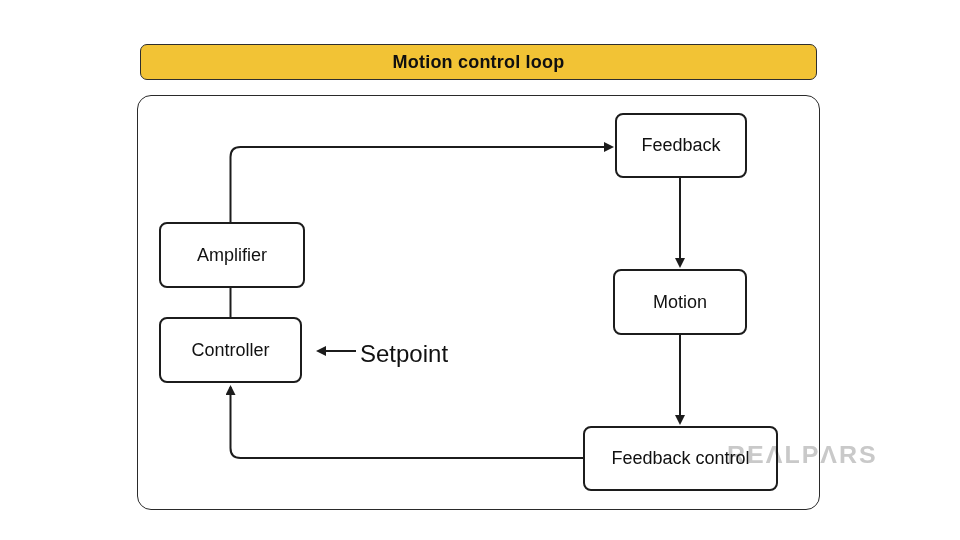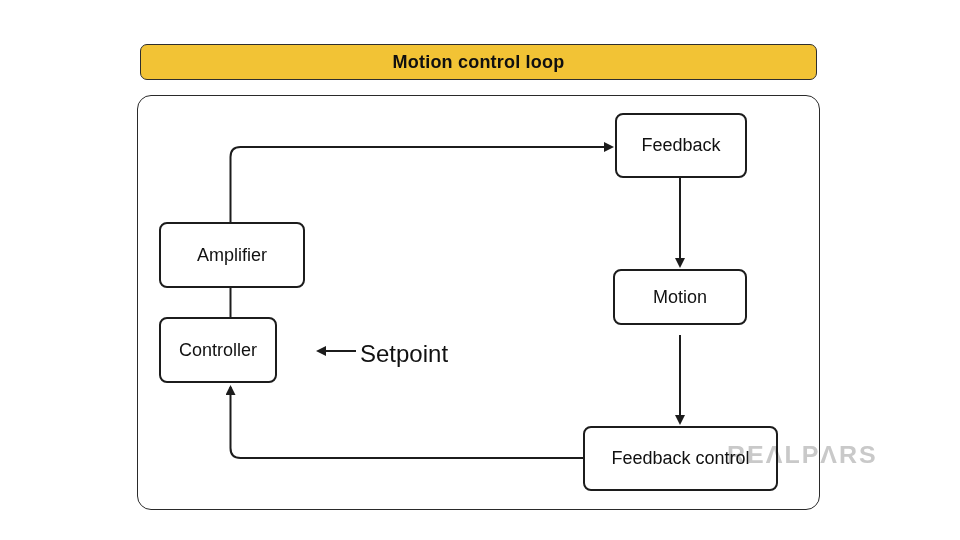--- a/index.html
+++ b/index.html
@@ -47,24 +47,24 @@
     position:absolute;
     background:#ffffff;
     border:2px solid var(--line,#1C1C1C);
     border-radius:8px;
     box-sizing:border-box;
     display:flex;align-items:center;justify-content:center;
     font-size:18px;color:#111111;
     z-index:4;
   }
   .node-actuator{left:615px;top:113px;width:132px;height:65px;}
-  .node-motion{left:613px;top:269px;width:134px;height:56px;}
+  .node-motion{left:613px;top:269px;width:134px;height:66px;}
   .node-feedback{left:583px;top:426px;width:195px;height:65px;}
   .node-amplifier{left:159px;top:222px;width:146px;height:66px;}
-  .node-controller{left:159px;top:317px;width:118px;height:66px;}
+  .node-controller{left:159px;top:317px;width:143px;height:66px;}
   .setpoint-label{
     position:absolute;left:360px;top:340px;
     font-size:24px;color:#111111;
     z-index:4;
   }
   .watermark{
     position:absolute;left:727px;top:440px;
     font-size:25px;font-weight:bold;
     letter-spacing:2px;
     color:var(--watermark,#C9C9C9);

